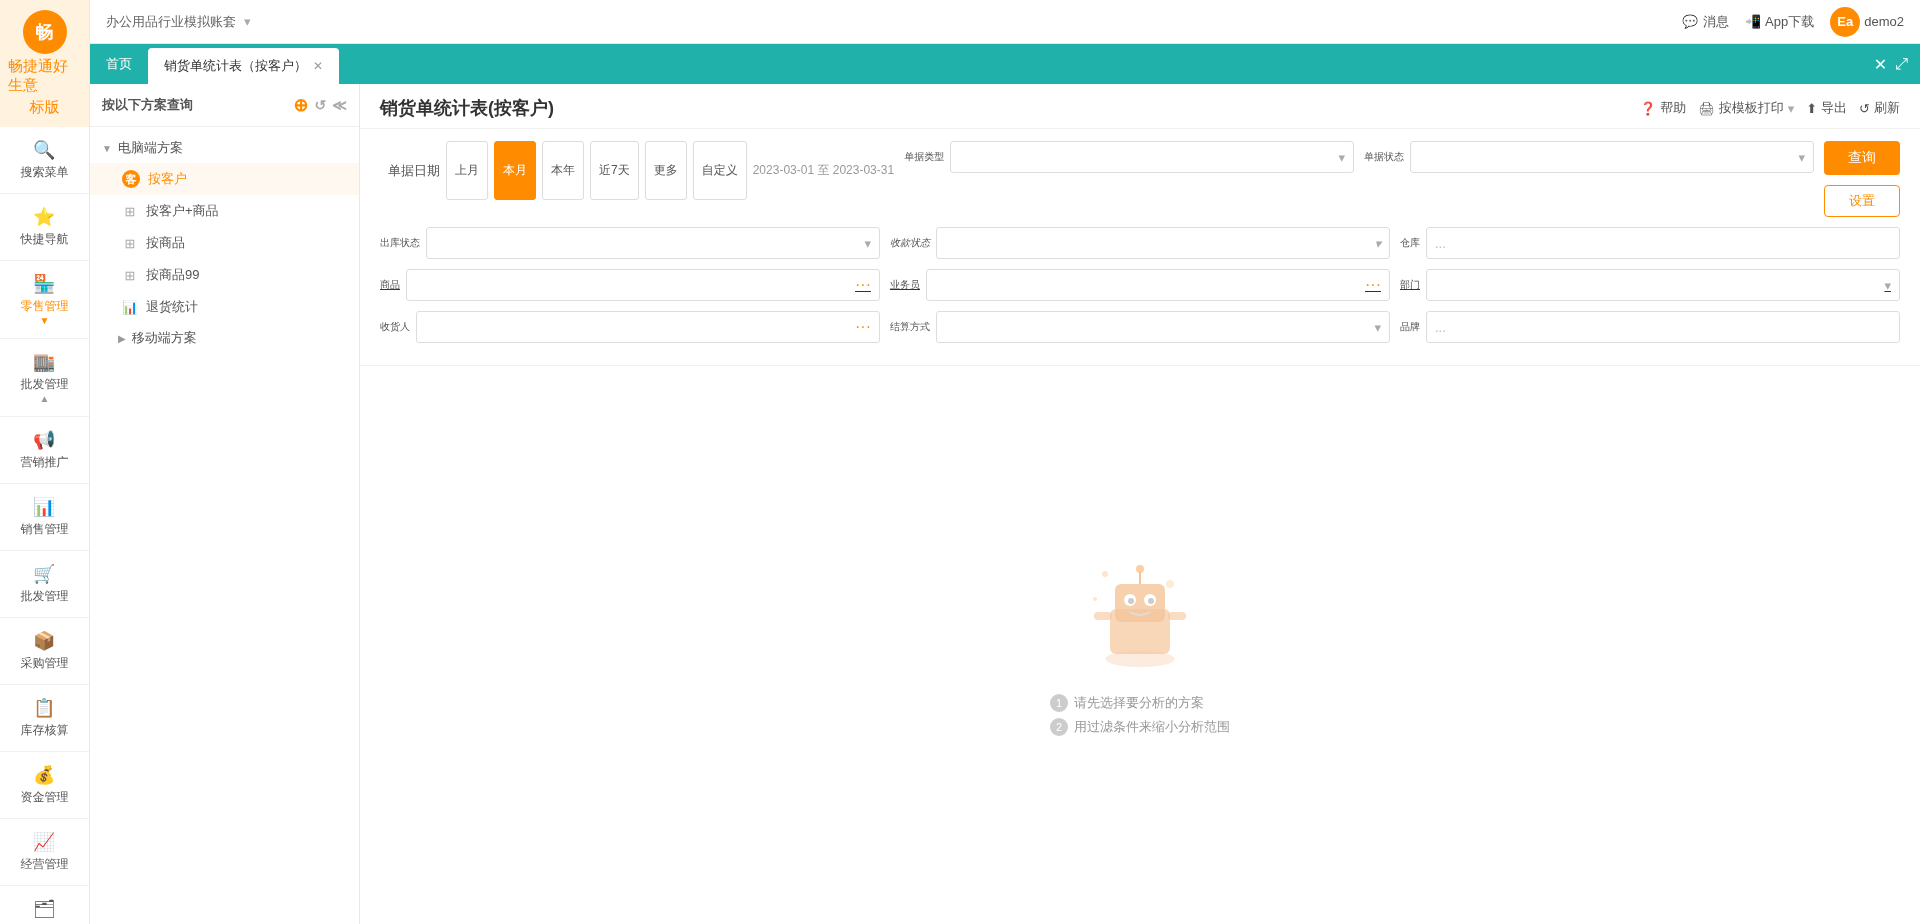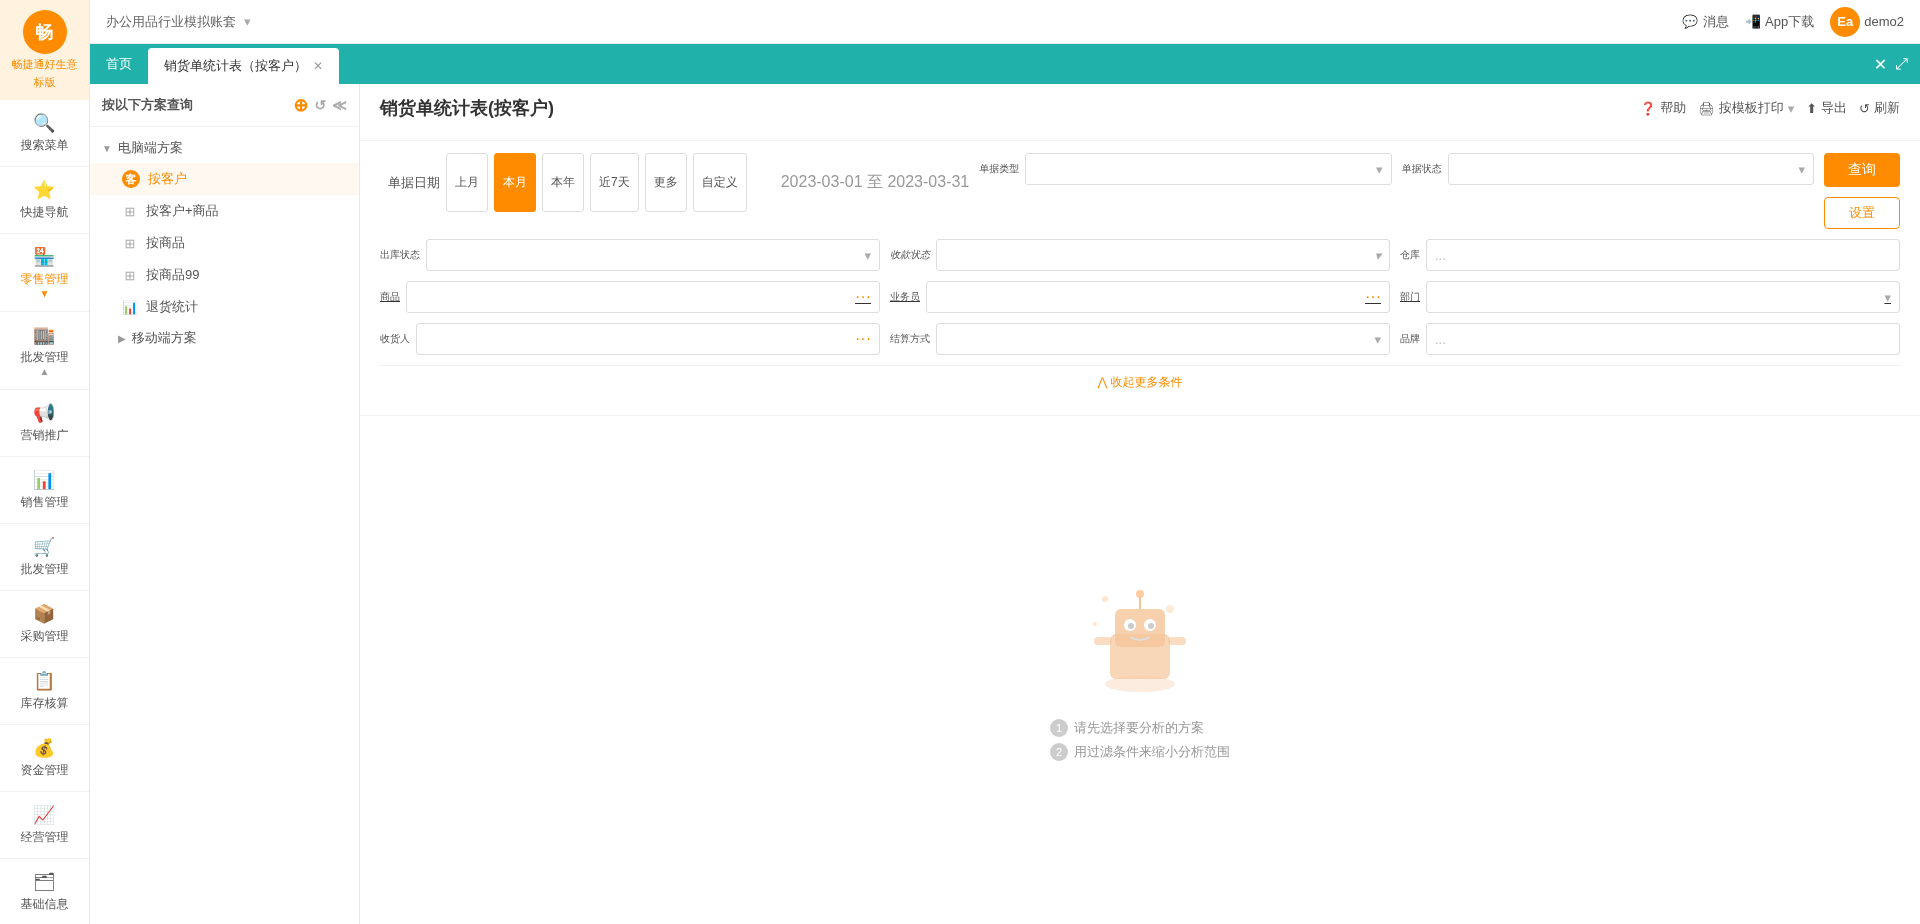--- a/index.html
+++ b/index.html
@@ -2,21 +2,21 @@
 <html><head>
   <meta charset="utf-8">
   <style>
     * { box-sizing: border-box; margin: 0; padding: 0; }
     body { font-family: 'Microsoft YaHei', Arial, sans-serif; font-size: 13px; background: #f5f5f5; color: #333; height: 924px; overflow: hidden; display: flex; }
 
     
     .sidebar { width: 90px; background: #fff; display: flex; flex-direction: column; align-items: center; border-right: 1px solid #e8e8e8; height: 924px; overflow-y: auto; flex-shrink: 0; }
     .sidebar-logo { width: 100%; padding: 10px 8px; display: flex; flex-direction: column; align-items: center; background: #fff3e0; }
     .sidebar-logo-icon { width: 44px; height: 44px; background: #ff8c00; border-radius: 50%; display: flex; align-items: center; justify-content: center; color: white; font-size: 18px; font-weight: bold; }
-    .sidebar-logo-text { font-size: 11px; color: #ff8c00; margin-top: 3px; }
+    .sidebar-logo-text { font-size: 15px; color: #ff8c00; margin-top: 3px; }
     .sidebar-item { width: 100%; padding: 12px 4px; display: flex; flex-direction: column; align-items: center; cursor: pointer; color: #555; font-size: 12px; border-bottom: 1px solid #f0f0f0; }
     .sidebar-item .icon { font-size: 18px; margin-bottom: 3px; }
     .sidebar-item.active { color: #ff8c00; }
 
     
     .main { flex: 1; display: flex; flex-direction: column; height: 924px; overflow: hidden; }
 
     
     .top-header { height: 44px; background: #fff; display: flex; align-items: center; justify-content: space-between; padding: 0 16px; border-bottom: 1px solid #e8e8e8; flex-shrink: 0; }
     .top-header-left { display: flex; align-items: center; gap: 8px; color: #666; font-size: 13px; }
@@ -49,32 +49,32 @@
     .plan-item .item-icon { width: 18px; height: 18px; border-radius: 50%; display: flex; align-items: center; justify-content: center; font-size: 11px; font-weight: bold; }
     .plan-item.active .item-icon { background: #ff8c00; color: white; }
     .plan-item .chart-icon { width: 16px; height: 16px; display: flex; align-items: center; justify-content: center; color: #aaa; font-size: 13px; }
     .sub-group-header { padding: 6px 12px 6px 28px; display: flex; align-items: center; gap: 6px; color: #555; font-size: 13px; cursor: pointer; }
     .sub-group-header .arrow { font-size: 10px; color: #999; }
 
     
     .right-panel { flex: 1; background: #fff; overflow-y: auto; display: flex; flex-direction: column; }
 
     
-    .page-header { padding: 12px 20px 20px; display: flex; align-items: center; justify-content: space-between; border-bottom: 1px solid #f0f0f0; }
+    .page-header { padding: 12px 20px 8px; display: flex; align-items: center; justify-content: space-between; border-bottom: 1px solid #f0f0f0; }
     .page-title { font-size: 18px; font-weight: bold; color: #333; }
     .page-actions { display: flex; align-items: center; gap: 12px; }
     .page-action-btn { display: flex; align-items: center; gap: 4px; color: #555; font-size: 13px; cursor: pointer; }
 
     
     .filter-area { padding: 12px 20px; }
     .filter-label { width: 60px; font-size: 13px; color: #555; flex-shrink: 0; text-align: right; }
     .filter-date-group { display: flex; align-items: center; gap: 6px; }
     .date-btn { padding: 20px 8px; border-radius: 3px; font-size: 12px; cursor: pointer; border: 1px solid #ddd; background: #fff; color: #555; }
     .date-btn.active { background: #ff8c00; color: white; border-color: #ff8c00; }
-    .date-range { font-size: 16px; color: #999; margin-left: 28px; }
+    .date-range { font-size: 12px; color: #999; }
     .filter-select { flex: 1; height: 32px; border: 1px solid #ddd; border-radius: 3px; padding: 0 8px; font-size: 13px; color: #555; display: flex; align-items: center; justify-content: space-between; cursor: pointer; background: #fff; }
     .filter-select .placeholder { color: #bbb; }
     .filter-select-wide { flex: 1; }
     .filter-dots { color: #ff8c00; font-size: 16px; cursor: pointer; margin-left: 4px; }
 
     .filter-col { flex: 1; display: flex; align-items: center; gap: 6px; }
     .filter-label-sm { font-size: 10px; color: #555; white-space: nowrap; }
 
     
     .collapse-btn { text-align: center; padding: 8px; color: #ff8c00; font-size: 12px; cursor: pointer; border-top: 1px solid #f0f0f0; margin-bottom: 4px; }
@@ -372,24 +372,20 @@
             </div>
           </div>
           <div class="filter-col" style="flex:1;">
             <span class="filter-label-sm">品牌</span>
             <div class="filter-select" style="flex:1;">
               <span class="placeholder">...</span>
             </div>
           </div>
         </div>
 
-        <div class="collapse-btn">
-          <span>⋀</span>
-          <span>收起更多条件</span>
-        </div>
       </div>
 
       <div class="divider"></div>
 
       <div class="empty-state">
 
         <div class="empty-icon">
           <svg viewBox="0 0 120 120" xmlns="http://www.w3.org/2000/svg">
 
             <ellipse cx="60" cy="105" rx="35" ry="8" fill="#f5d0b0" opacity="0.4"></ellipse>

